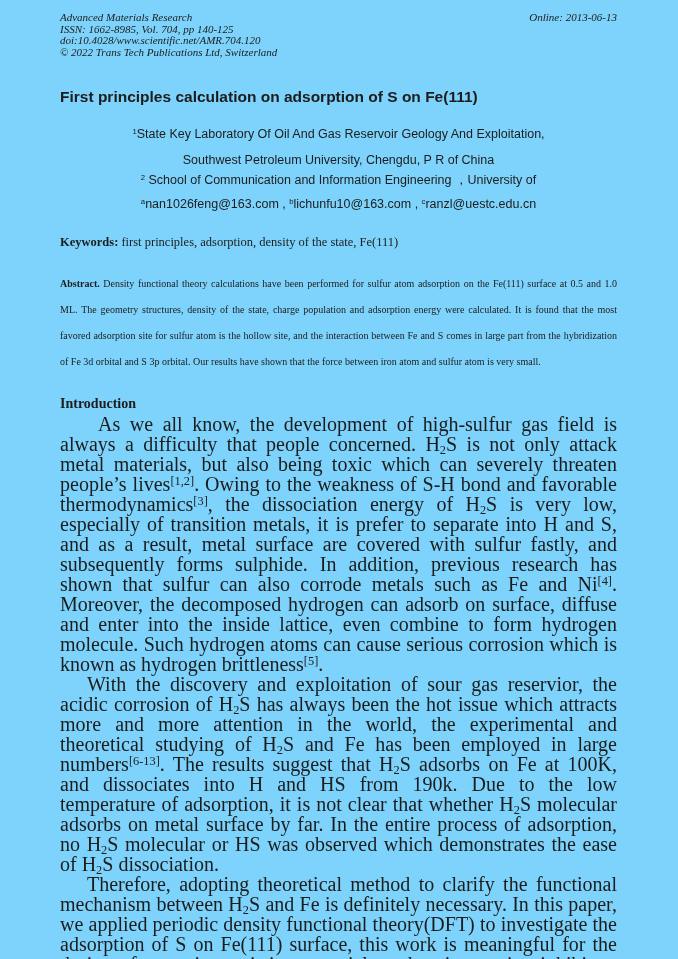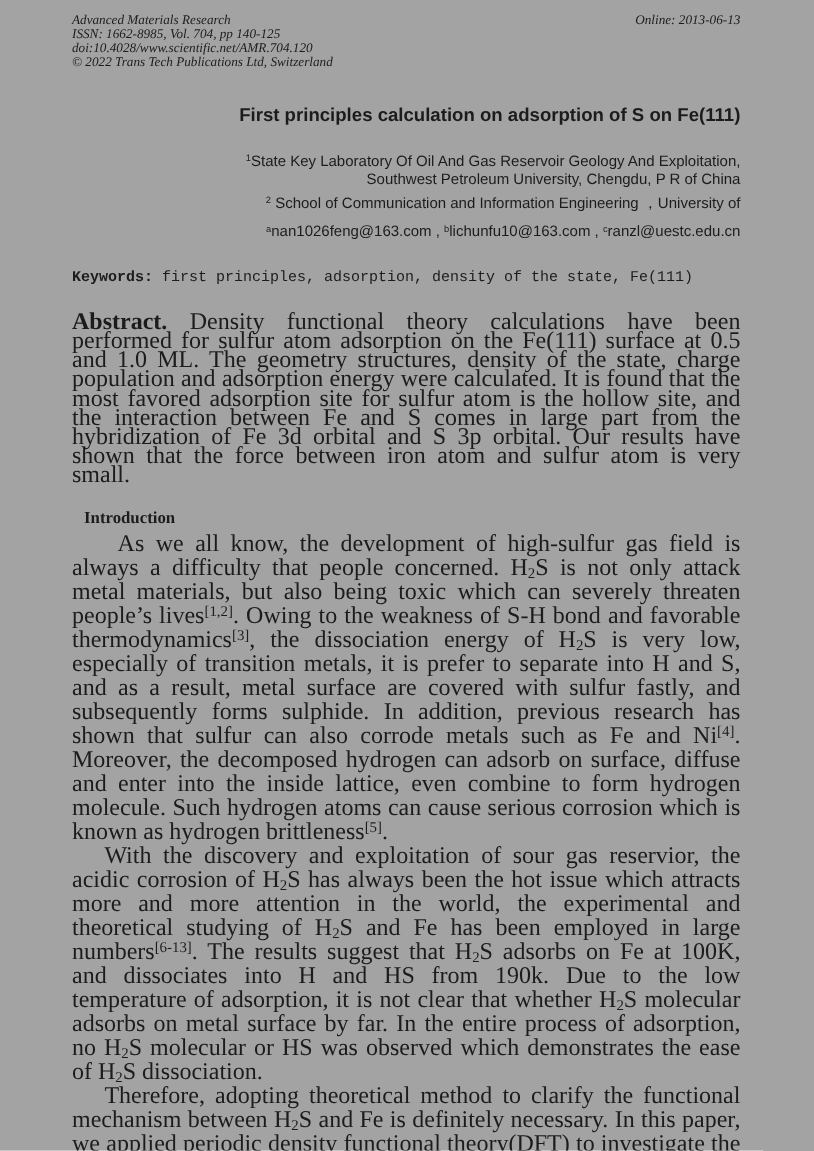--- a/index.html
+++ b/index.html
@@ -2,84 +2,84 @@
 <html><head>
 <meta charset="utf-8">
 <style>
   html, body { margin: 0; padding: 0; background: #ffffff; }
   .page {
     position: relative;
     width: 678px;
     height: 959px;
     box-sizing: border-box;
     padding: 12px 61px 0 60px;
-    background: #a3a3a3;
+    background: #7dd3fc;
     color: #1c1c1c;
     font-family: "Liberation Serif", "DejaVu Serif", serif;
     overflow: hidden;
   }
   
   .header {
     display: flex;
     justify-content: space-between;
     align-items: flex-start;
     font-style: italic;
     font-size: 11px;
     line-height: 11.5px;
   }
   .header-left div { white-space: nowrap; }
   .header-right { white-space: nowrap; text-align: center; }
   
   .title {
     font-family: "Liberation Sans", "DejaVu Sans", sans-serif;
     font-weight: bold;
     font-size: 15.5px;
-    text-align: right;
+    text-align: left;
     margin: 30px 0 0 0;
     line-height: 18px;
   }
   .authors {
     font-family: "Liberation Sans", "DejaVu Sans", sans-serif;
     font-size: 14.5px;
     text-align: center;
     margin-top: 26px;
     line-height: 18px;
   }
   .affil, .emails {
     font-family: "Liberation Sans", "DejaVu Sans", sans-serif;
     font-size: 12.5px;
-    text-align: right;
+    text-align: center;
     line-height: 15px;
   }
   .affil-1 { margin-top: 21px; }
-  .affil-2 { margin-top: 0; }
+  .affil-2 { margin-top: 11px; }
   .affil-3 { margin-top: 5px; }
   .affil-4 { margin-top: 19px; }
   .emails  { margin-top: 9px; }
   
   .keywords {
-    font-family: Liberation Mono, monospace;
+    font-family: Liberation Serif, serif;
     font-size: 12.5px;
     line-height: 15px;
     margin: 23px 0 0 0;
   }
   .kw-label { font-weight: bold; }
   
   .abstract {
-    font-size: 20px;
-    line-height: 16px;
+    font-size: 10px;
+    line-height: 26px;
     text-align: justify;
     margin: 21px 0 0 0;
   }
   .abs-label { font-weight: bold; }
   .section-heading {
     font-size: 14px;
     font-weight: bold;
     line-height: 20px;
-    margin: 19px 0 0 10px;
+    margin: 19px 0 0 0;
     font-family: Liberation Serif, serif;
   }
   .body-para {
     font-size: 20px;
     line-height: 20px;
     text-align: justify;
     margin: 0;
   }
   .indent-lg { text-indent: 38px; }
   .indent    { text-indent: 27px; }

